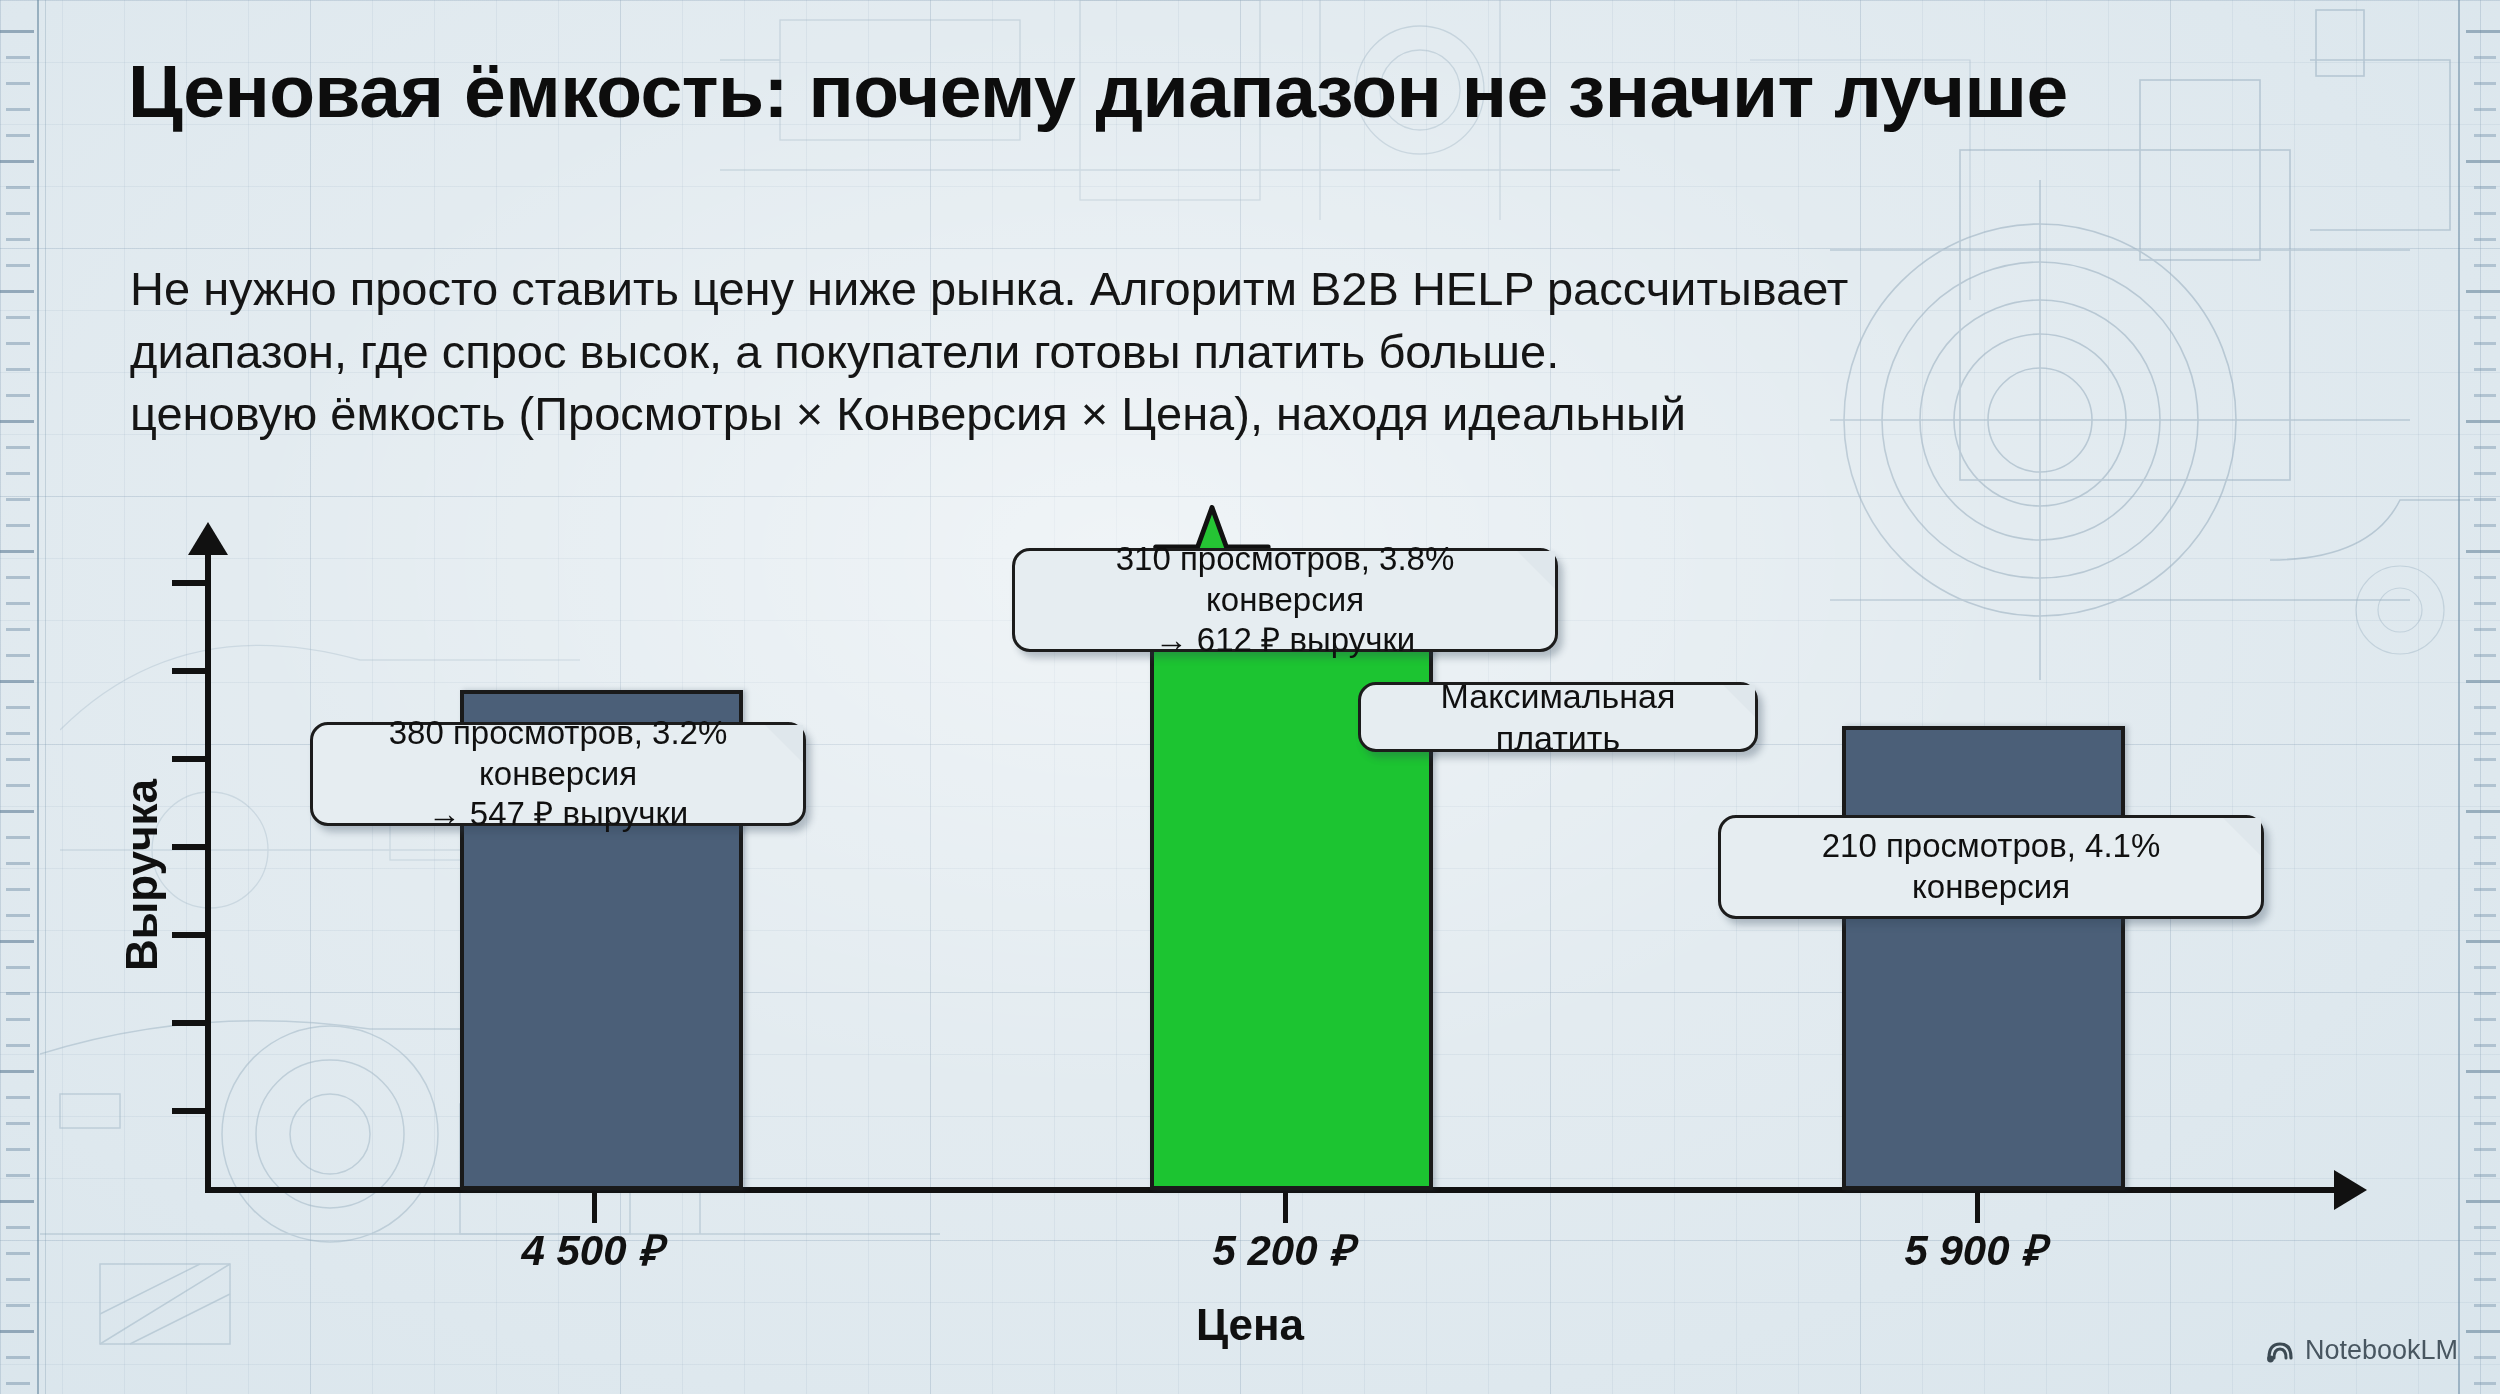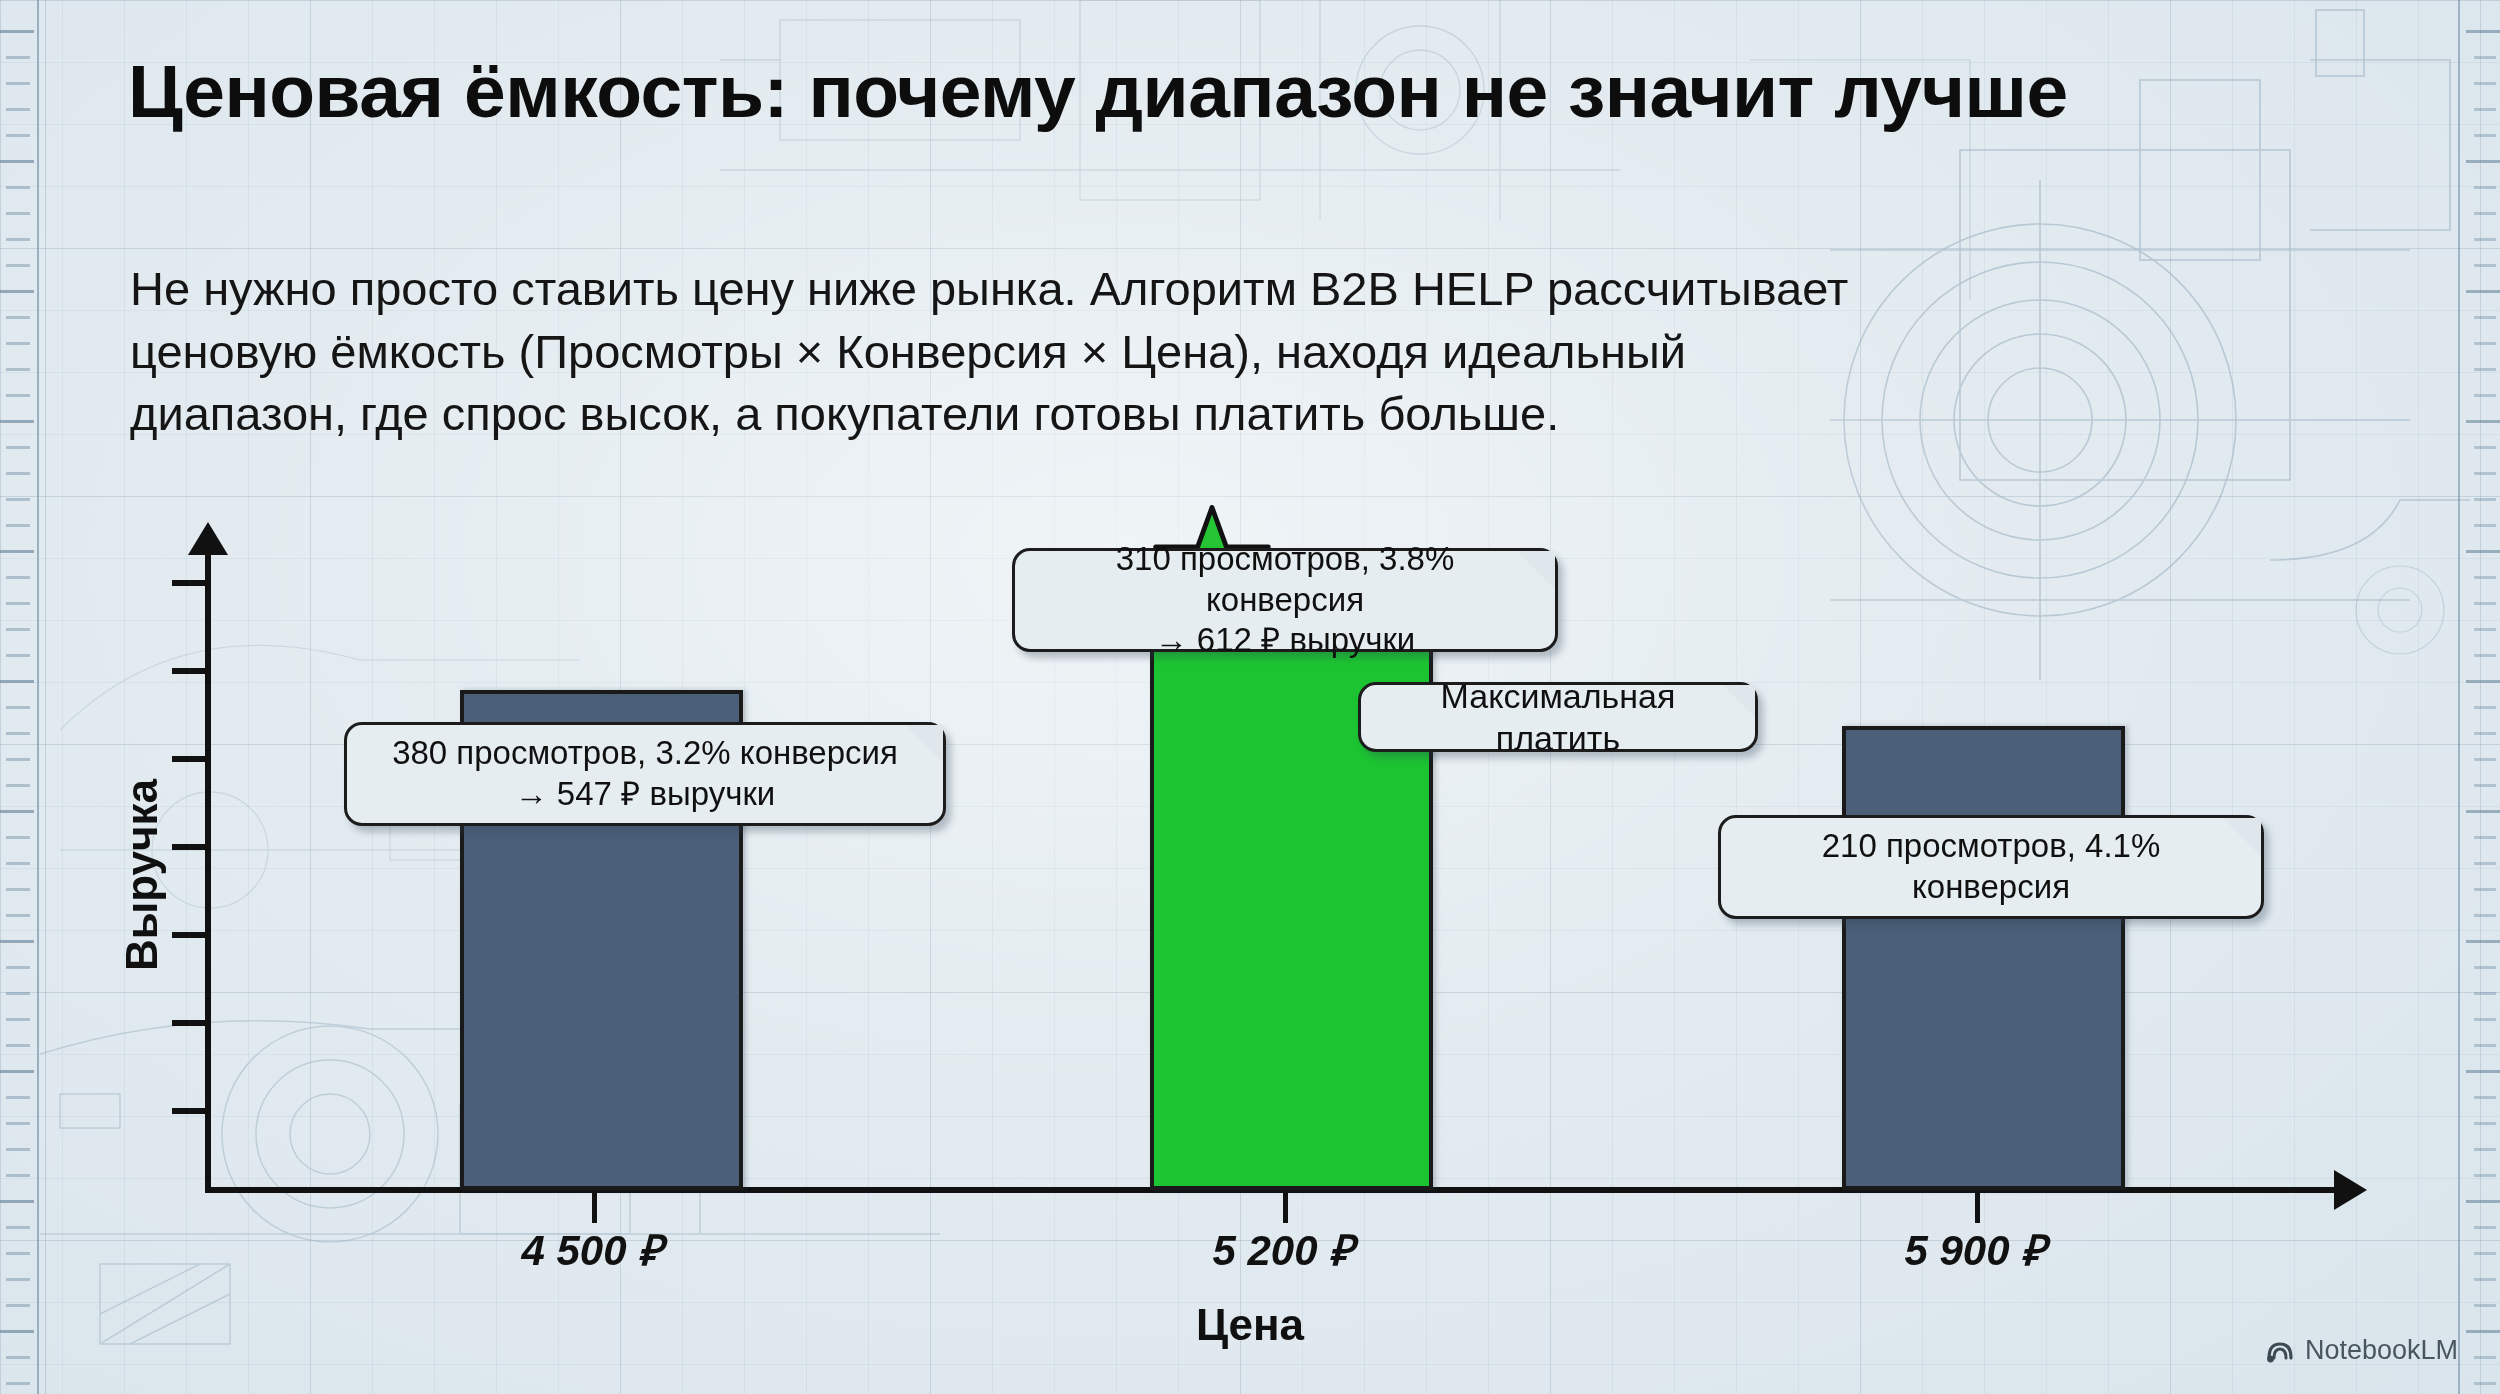--- a/index.html
+++ b/index.html
@@ -309,22 +309,22 @@
       <div class="tick minor" style="top: 1382px;"></div>
     </div>
 </div>
 
 <div id="content">
 
   <div id="page-title">Ценовая ёмкость: почему диапазон не значит лучше</div>
 
   <div id="body-paragraph">
     <span>Не нужно просто ставить цену ниже рынка. Алгоритм B2B HELP рассчитывает</span>
+    <span>диапазон, где спрос высок, а покупатели готовы платить больше.</span>
     <span>ценовую ёмкость (Просмотры × Конверсия × Цена), находя идеальный</span>
-    <span>диапазон, где спрос высок, а покупатели готовы платить больше.</span>
   </div>
 
   <div id="chart-area">
 
     <div id="y-axis-line"></div>
     <div id="y-axis-arrow"></div>
     <div class="y-tick" style="top:60px"></div>
     <div class="y-tick" style="top:148px"></div>
     <div class="y-tick" style="top:236px"></div>
     <div class="y-tick" style="top:324px"></div>
@@ -350,21 +350,21 @@
     <div class="x-tick-label" style="left:392px">4 500 ₽</div>
     <div class="x-tick-label" style="left:1083px">5 200 ₽</div>
     <div class="x-tick-label" style="left:1775px">5 900 ₽</div>
 
   </div>
 
   <svg id="star-max" viewBox="0 0 100 96" style="left: 1152px; top: 505px;">
     <polygon points="50,2 62,35 97,35 69,56 80,92 50,70 20,92 31,56 3,35 38,35" fill="#25c434" stroke="#111" stroke-width="4" stroke-linejoin="round"></polygon>
   </svg>
 
-  <div class="callout" id="callout-1" style="left:344px;top:722px;width:602px;height:104px;">
+  <div class="callout" id="callout-1" style="left:310px;top:722px;width:496px;height:104px;">
     <div class="fold-tri"></div>
     <div>
       <span class="callout-line">380 просмотров, 3.2% конверсия</span>
       <span class="callout-line">→ 547 ₽ выручки</span>
     </div>
   </div>
 
   <div class="callout" id="callout-2" style="left:1012px;top:548px;width:546px;height:104px;">
     <div class="fold-tri"></div>
     <div>

